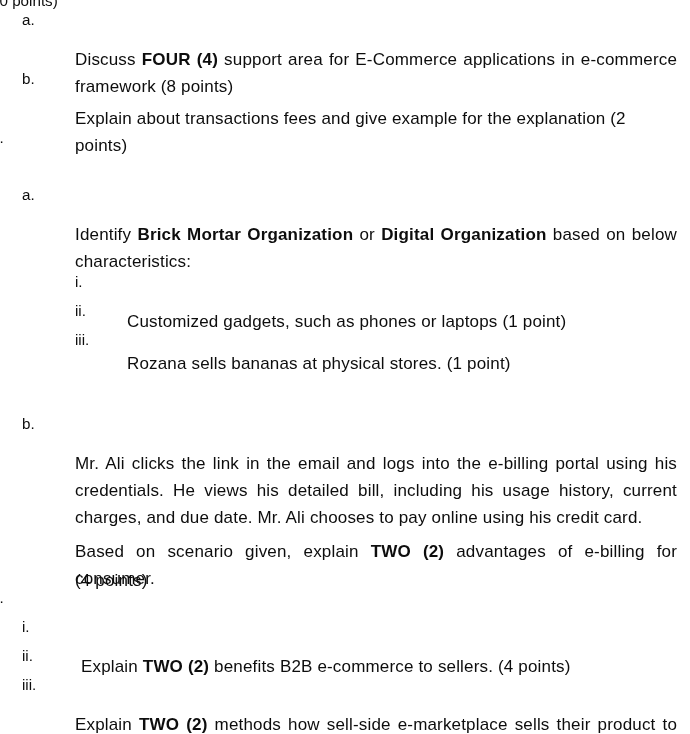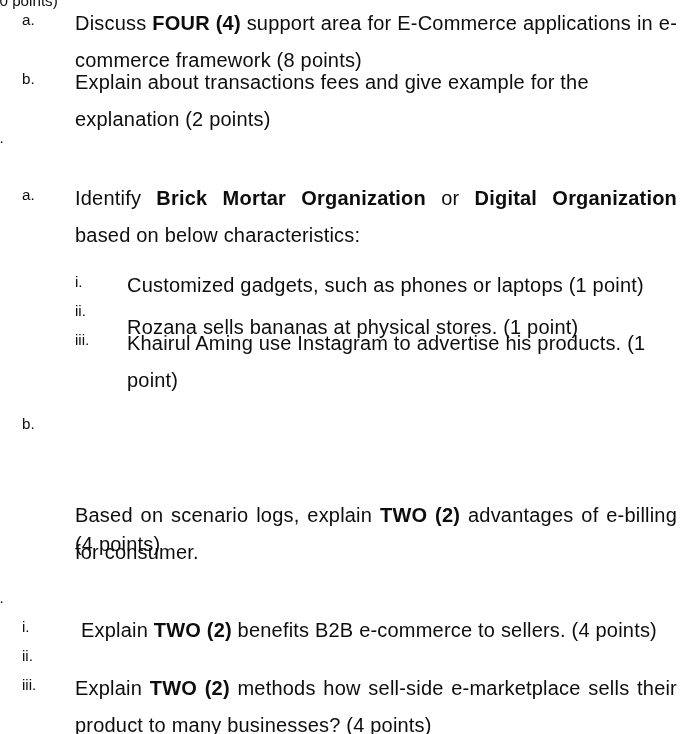--- a/index.html
+++ b/index.html
@@ -19,23 +19,24 @@
   .page {
     position: relative;
     width: 690px;
     height: 734px;
     background: #ffffff;
   }
 
   
   .block {
     position: absolute;
-    font-size: 20px;
-    line-height: 37px;
+    font-size: 17px;
+    line-height: 27px;
     letter-spacing: 0.01em;
+    margin-top: 41px;
   }
 
   
   .marker {
     position: absolute;
     font-size: 15.2px;
     line-height: 29.4px;
     white-space: nowrap;
   }
 
@@ -98,27 +99,27 @@
     <span>Identify </span><b>Brick Mortar Organization</b><span> or </span><b>Digital Organization</b><span> based on below characteristics:</span>
   </div>
 
   <div class="marker" style="left:75px; top:267px;">i.</div>
   <div class="block body-left" style="left:127px; top:267px; width:550px;">Customized gadgets, such as phones or laptops (1 point)</div>
 
   <div class="marker" style="left:75px; top:296px;">ii.</div>
   <div class="block body-left" style="left:127px; top:309px; width:550px;">Rozana sells bananas at physical stores. (1 point)</div>
 
   <div class="marker" style="left:75px; top:325px;">iii.</div>
-  <div class="block body-left" style="left:127px; top:325px; width:550px;">Khairul Aming use Instagram to advertise his products. (1 point)</div>
 
   <div class="marker" style="left:22px; top:409px;">b.</div>
 
+  <div class="block body-just" style="left:75px; top:409px; width:602px;">Mr. Ali clicks the link in the email and logs into the e-billing portal using his credentials. He views his detailed bill, including his usage history, current charges, and due date. Mr. Ali chooses to pay online using his credit card.</div>
 
   <div class="block body-just" style="left:75px; top:497px; width:602px;">
-    <span>Based on scenario logs, explain </span><b>TWO (2)</b><span> advantages of e-billing for consumer.</span>
+    <span>Based on scenario given, explain </span><b>TWO (2)</b><span> advantages of e-billing for consumer.</span>
   </div>
 
   <div class="block body-left" style="left:75px; top:526px; width:300px;">(4 points)</div>
 
   <div class="num-clipped" style="top:583px;">3.</div>
 
 
   <div class="marker" style="left:22px; top:612px;">i.</div>
   <div class="block body-left" style="left:81px; top:612px; width:602px;">
     <span>Explain </span><b>TWO (2)</b><span> benefits B2B e-commerce to sellers. (4 points)</span>

